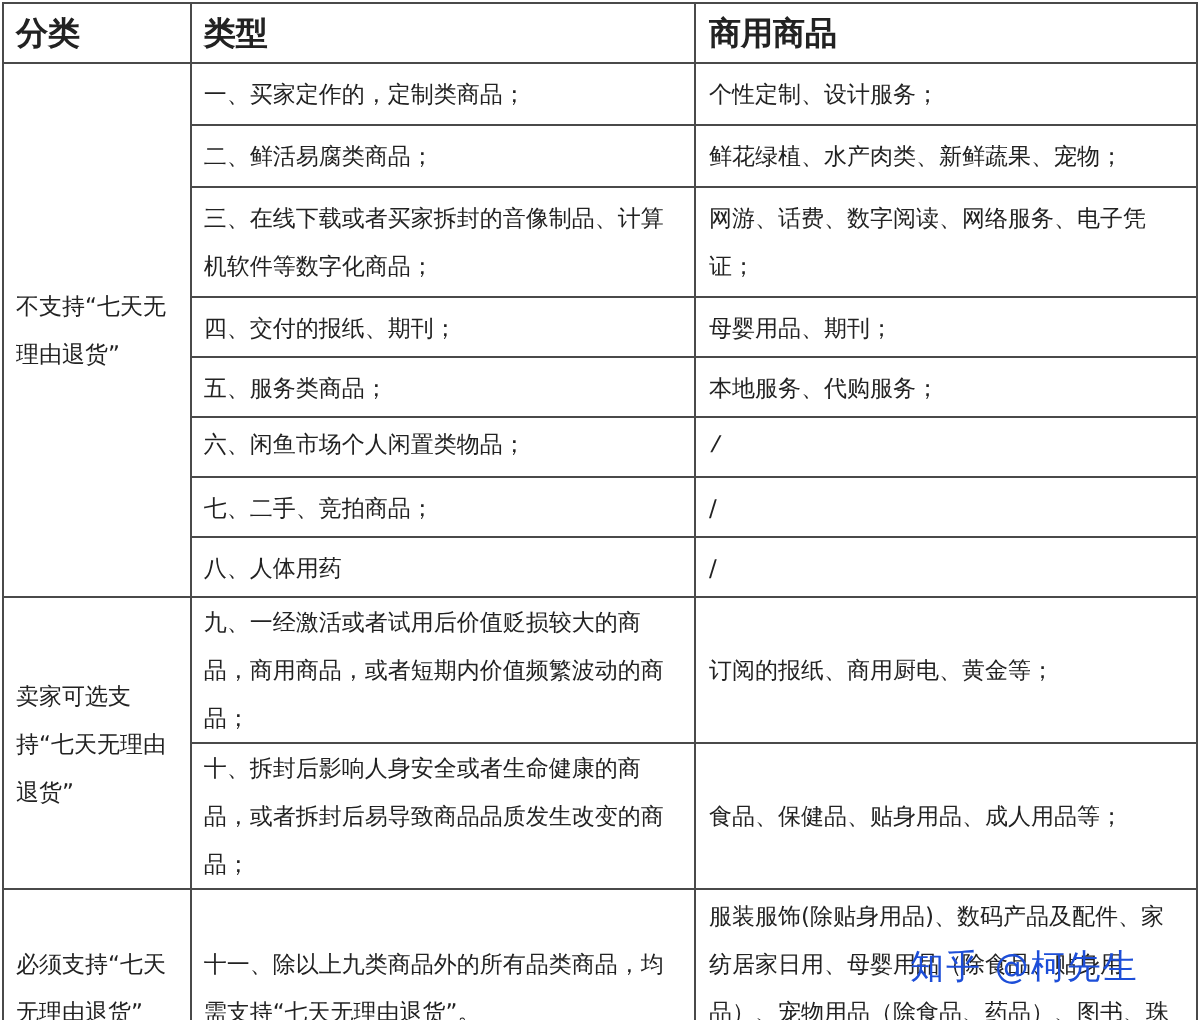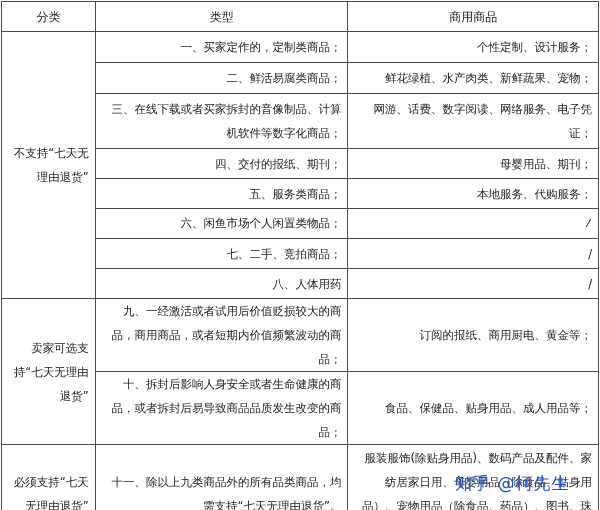--- a/index.html
+++ b/index.html
@@ -21,28 +21,28 @@
       width: 598px;
       border-collapse: collapse;
       table-layout: fixed;
       font-size: 11.5px;
       line-height: 24px;
     }
     table.policy td, table.policy th {
       border: 1px solid #4a4a4a;
       padding: 0 6px;
       vertical-align: middle;
-      text-align: right;
+      text-align: left;
       word-break: break-all;
     }
     table.policy th {
-      font-weight: normal;
-      text-align: center;
+      font-weight: bold;
+      text-align: left;
       height: 29px;
-      font-size: 12px;
+      font-size: 16px;
     }
     .col-cat { width: 88px; }
     .col-type { width: 237px; }
     .col-ex { width: 235px; }
     .r1 td { height: 30px; }
     .r2 td { height: 30px; }
     .r3 td { height: 54px; }
     .r4 td { height: 29px; }
     .r5 td { height: 29px; }
     .r6 td { height: 29px; font-family: Liberation Mono, monospace; }

